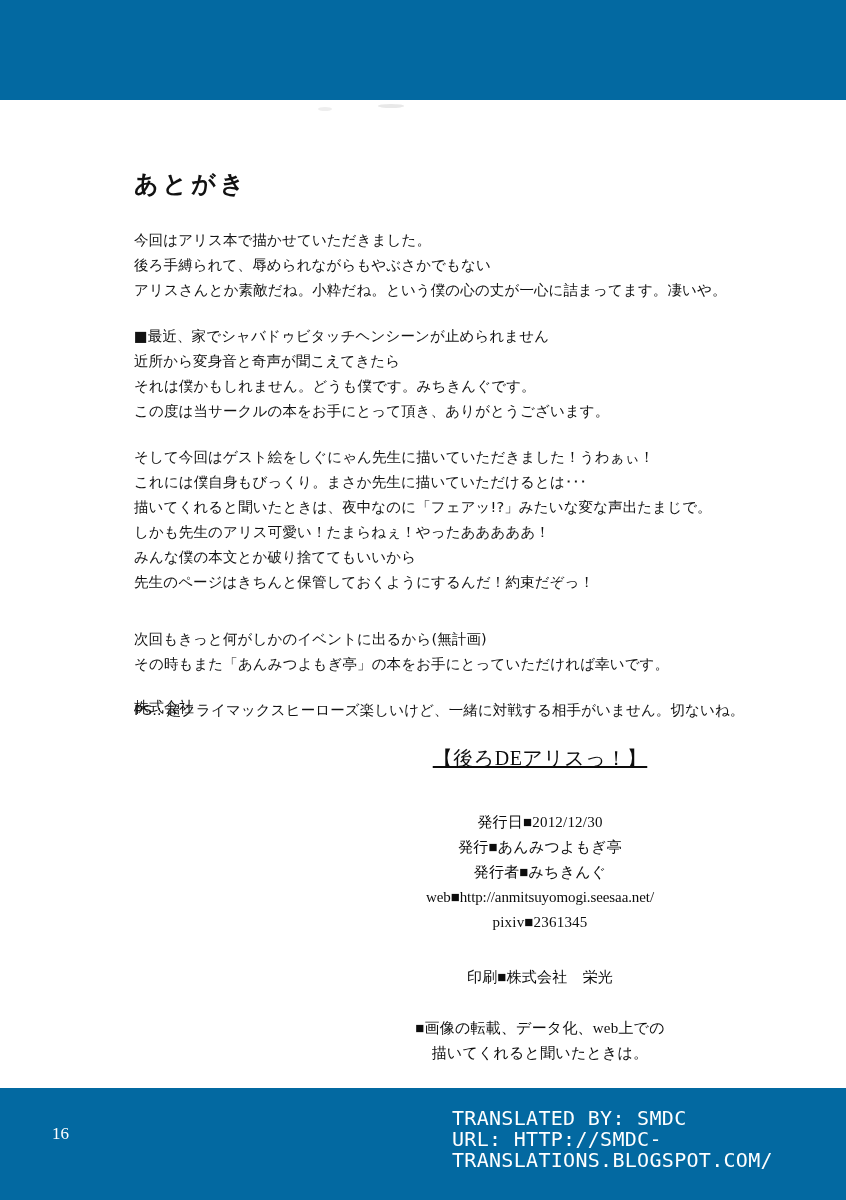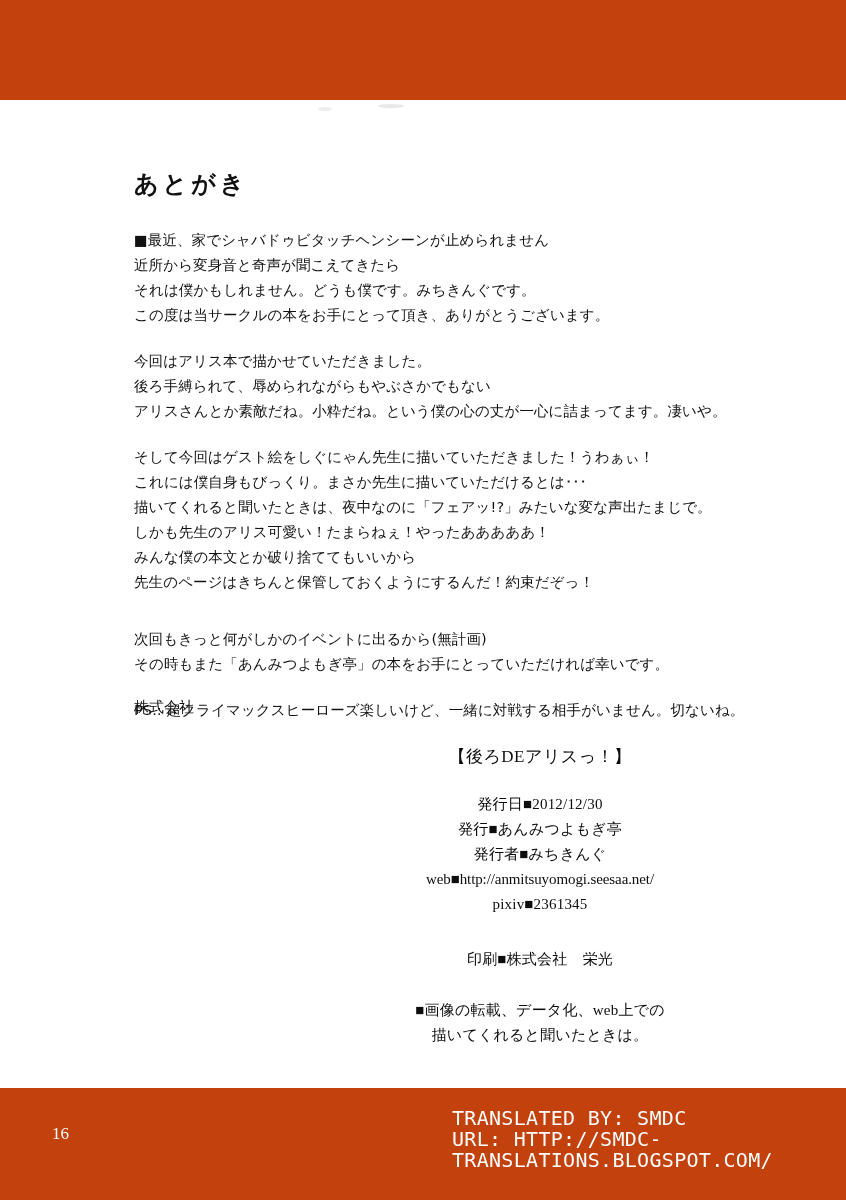--- a/index.html
+++ b/index.html
@@ -13,21 +13,21 @@
     position: relative;
     overflow: hidden;
     font-family: "Liberation Serif", serif;
   }
   .page {
     position: absolute;
     left: 0;
     top: 0;
     width: 846px;
     height: 1200px;
-    background: #c2410c;
+    background: #0369a1;
   }
   .paper {
     position: absolute;
     left: 0;
     top: 100px;
     width: 846px;
     height: 988px;
     background: #ffffff;
   }
   .afterword-title {
@@ -68,23 +68,24 @@
   .colophon {
     position: absolute;
     right: 96px;
     top: 745px;
     width: 420px;
     text-align: center;
     font-family: "Liberation Serif", serif;
     color: #0d0d0d;
   }
   .colophon .title-line {
-    font-size: 17px;
+    font-size: 20px;
     letter-spacing: 0.5px;
-    margin-bottom: 24px;
+    margin-bottom: 38px;
+    text-decoration: underline;
   }
   .colophon .line {
     font-size: 15px;
     line-height: 25px;
     letter-spacing: 0.2px;
   }
   .colophon .gap-lg { height: 30px; }
   .colophon .gap-md { height: 26px; }
   .colophon .url {
     font-size: 15px;
@@ -135,27 +136,27 @@
 
 <div class="page">
 
   <div class="paper"></div>
   <div class="top-smudge"></div>
   <div class="top-smudge2"></div>
 
   <div class="afterword-title">あとがき</div>
 
   <div class="body-text">
+    <p style="white-space: pre-line;">今回はアリス本で描かせていただきました。
+後ろ手縛られて、辱められながらもやぶさかでもない
+アリスさんとか素敵だね。小粋だね。という僕の心の丈が一心に詰まってます。凄いや。</p>
     <p style="white-space: pre-line;">■最近、家でシャバドゥビタッチヘンシーンが止められません
 近所から変身音と奇声が聞こえてきたら
 それは僕かもしれません。どうも僕です。みちきんぐです。
 この度は当サークルの本をお手にとって頂き、ありがとうございます。</p>
-    <p style="white-space: pre-line;">今回はアリス本で描かせていただきました。
-後ろ手縛られて、辱められながらもやぶさかでもない
-アリスさんとか素敵だね。小粋だね。という僕の心の丈が一心に詰まってます。凄いや。</p>
     <p style="white-space: pre-line;">そして今回はゲスト絵をしぐにゃん先生に描いていただきました！うわぁぃ！
 これには僕自身もびっくり。まさか先生に描いていただけるとは･･･
 描いてくれると聞いたときは、夜中なのに「フェアッ!?」みたいな変な声出たまじで。
 しかも先生のアリス可愛い！たまらねぇ！やったあああああ！
 みんな僕の本文とか破り捨ててもいいから
 先生のページはきちんと保管しておくようにするんだ！約束だぞっ！</p>
     <p style="white-space: pre-line; margin-top: 32px;">次回もきっと何がしかのイベントに出るから(無計画)
 その時もまた「あんみつよもぎ亭」の本をお手にとっていただければ幸いです。</p>
     <p style="white-space: pre-line;">PS.: 超クライマックスヒーローズ楽しいけど、一緒に対戦する相手がいません。切ないね。</p>
   </div>

